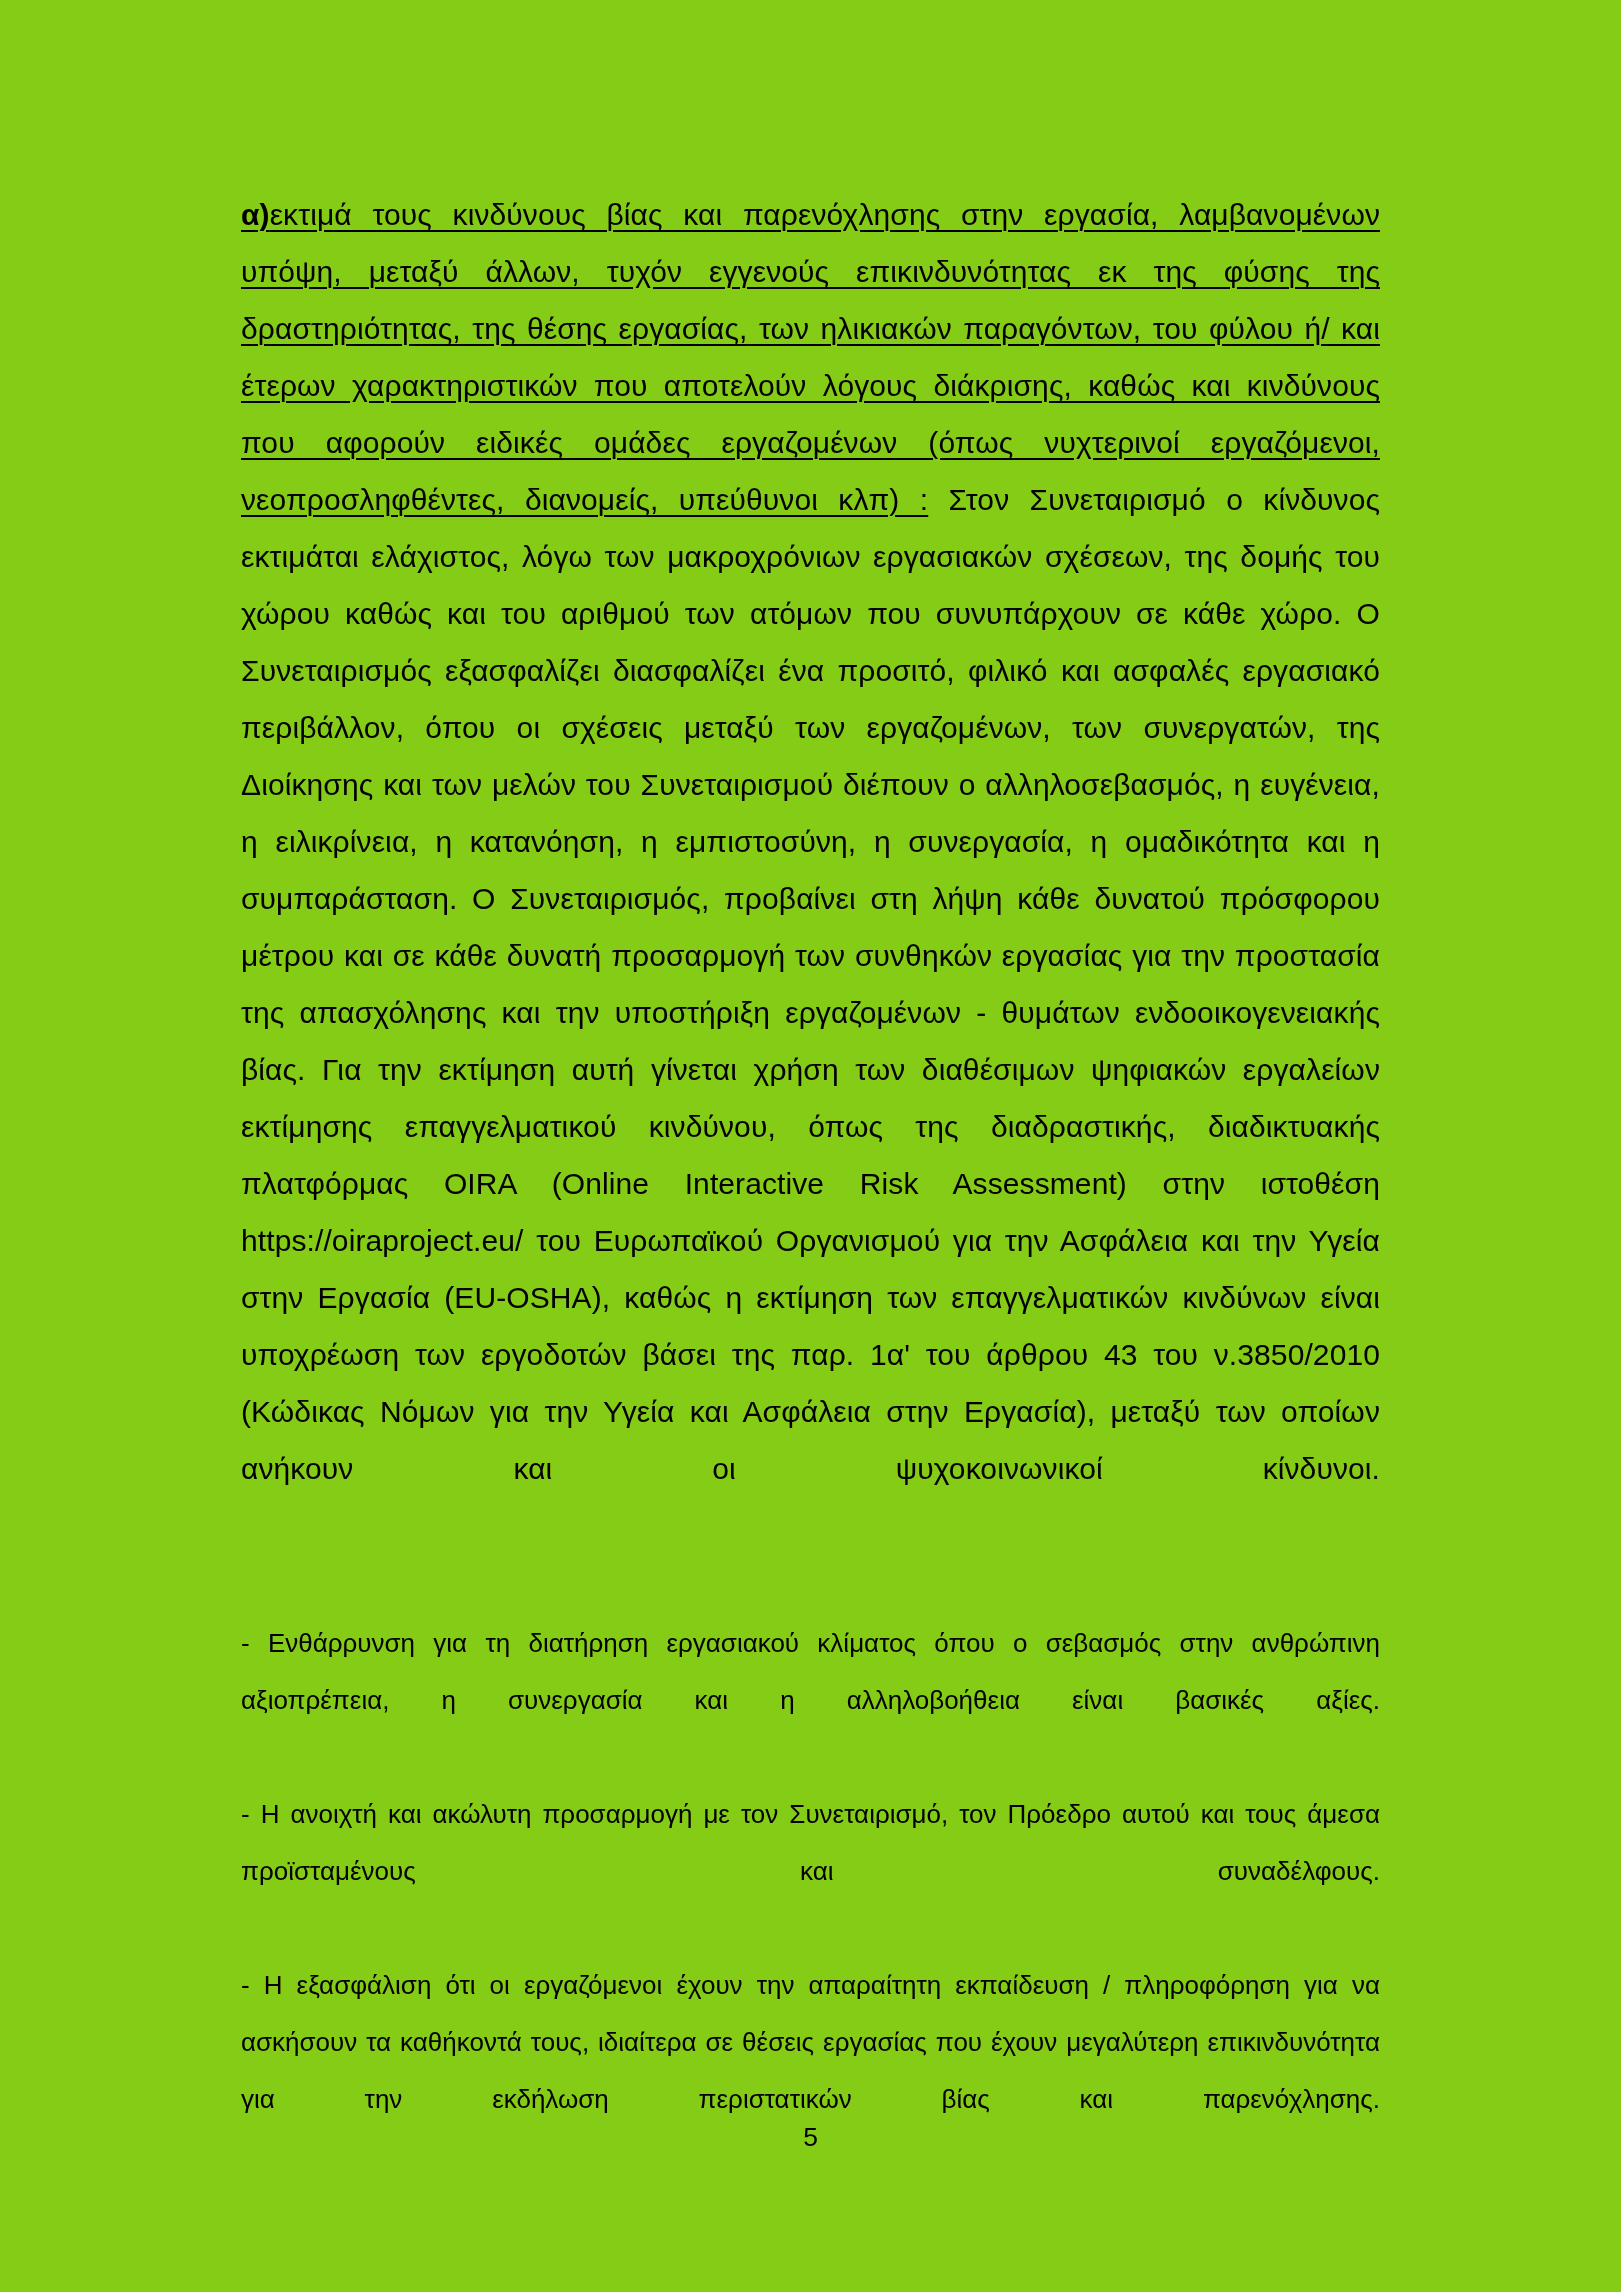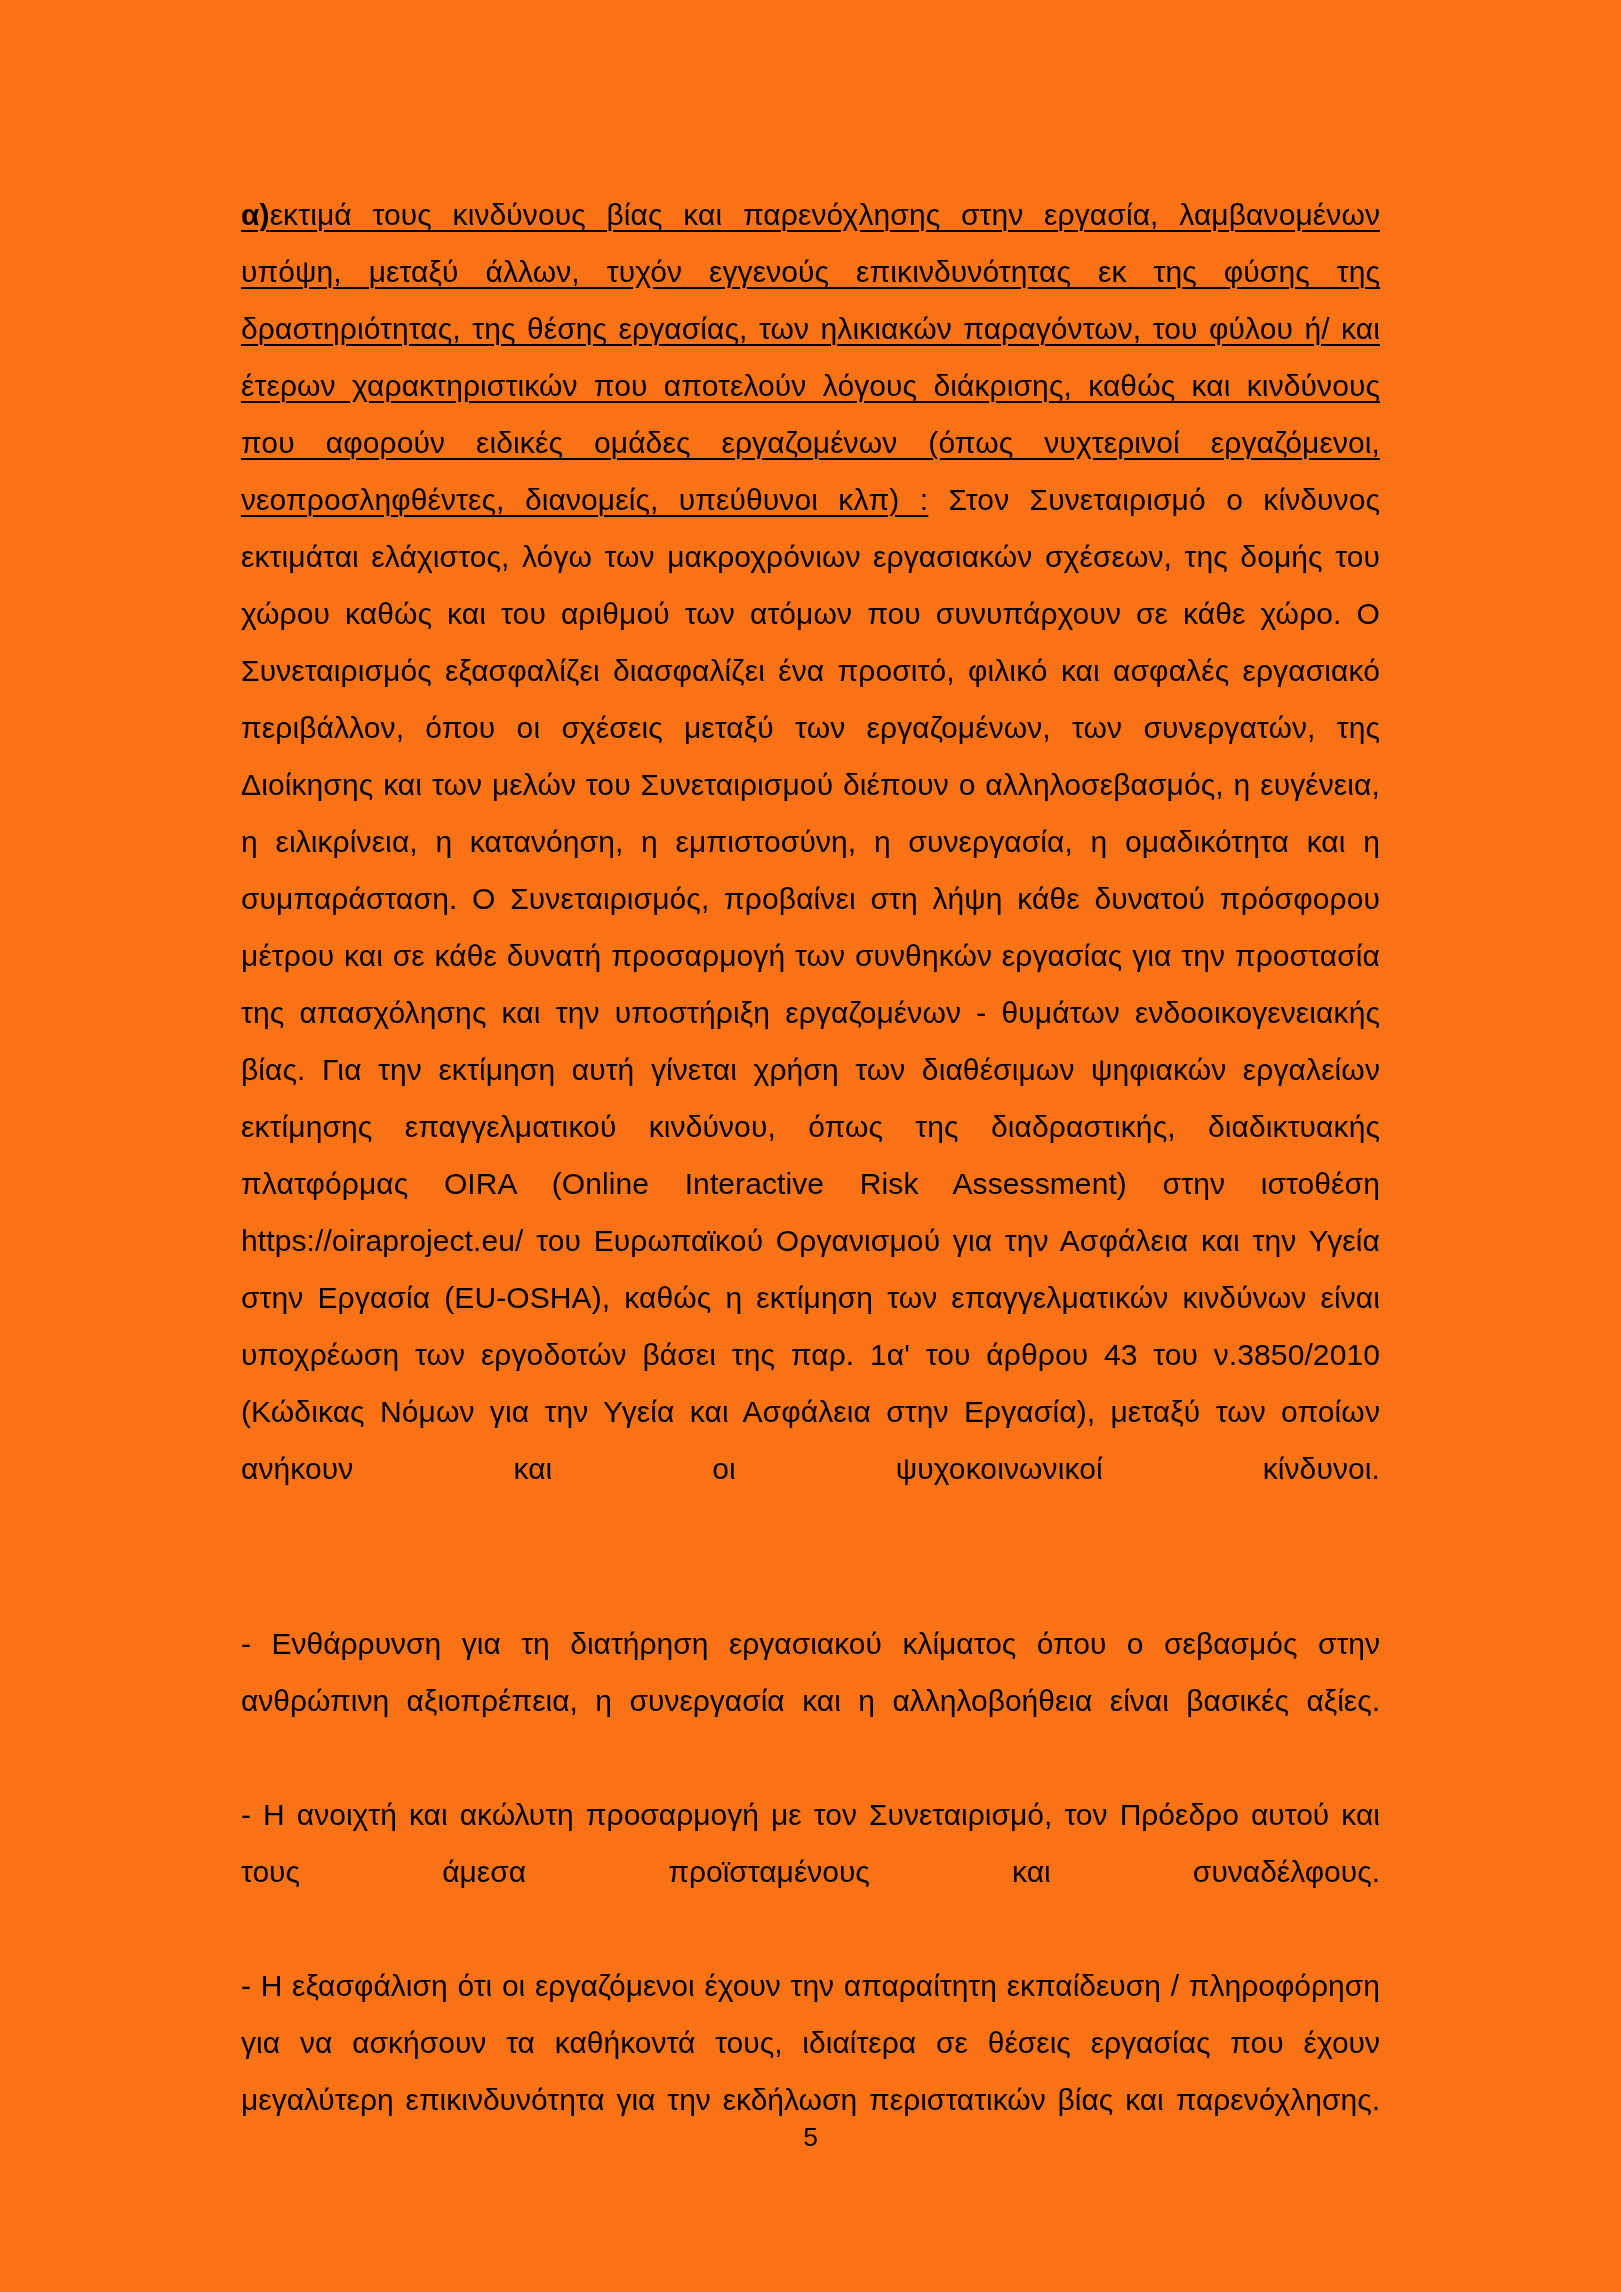--- a/index.html
+++ b/index.html
@@ -9,21 +9,21 @@
     background: #ffffff;
   }
   body {
     font-family: "Liberation Sans", sans-serif;
     color: #000000;
   }
   .page {
     position: relative;
     width: 1621px;
     height: 2293px;
-    background: #f97316;
+    background: #84cc16;
     box-sizing: border-box;
     overflow: hidden;
   }
   .content {
     position: absolute;
     left: 241px;
     top: 186px;
     width: 1139px;
   }
   .para {
@@ -49,21 +49,21 @@
   .block-left::after {
     content: "";
     display: inline-block;
     width: 100%;
   }
 
   .bullets {
     margin: 0;
   }
   .bullet {
-    font-size: 30px;
+    font-size: 26px;
     line-height: 57px;
     text-align: justify;
     margin: 0;
   }
   .bullet::after {
     content: "";
     display: inline-block;
     width: 100%;
   }
 

